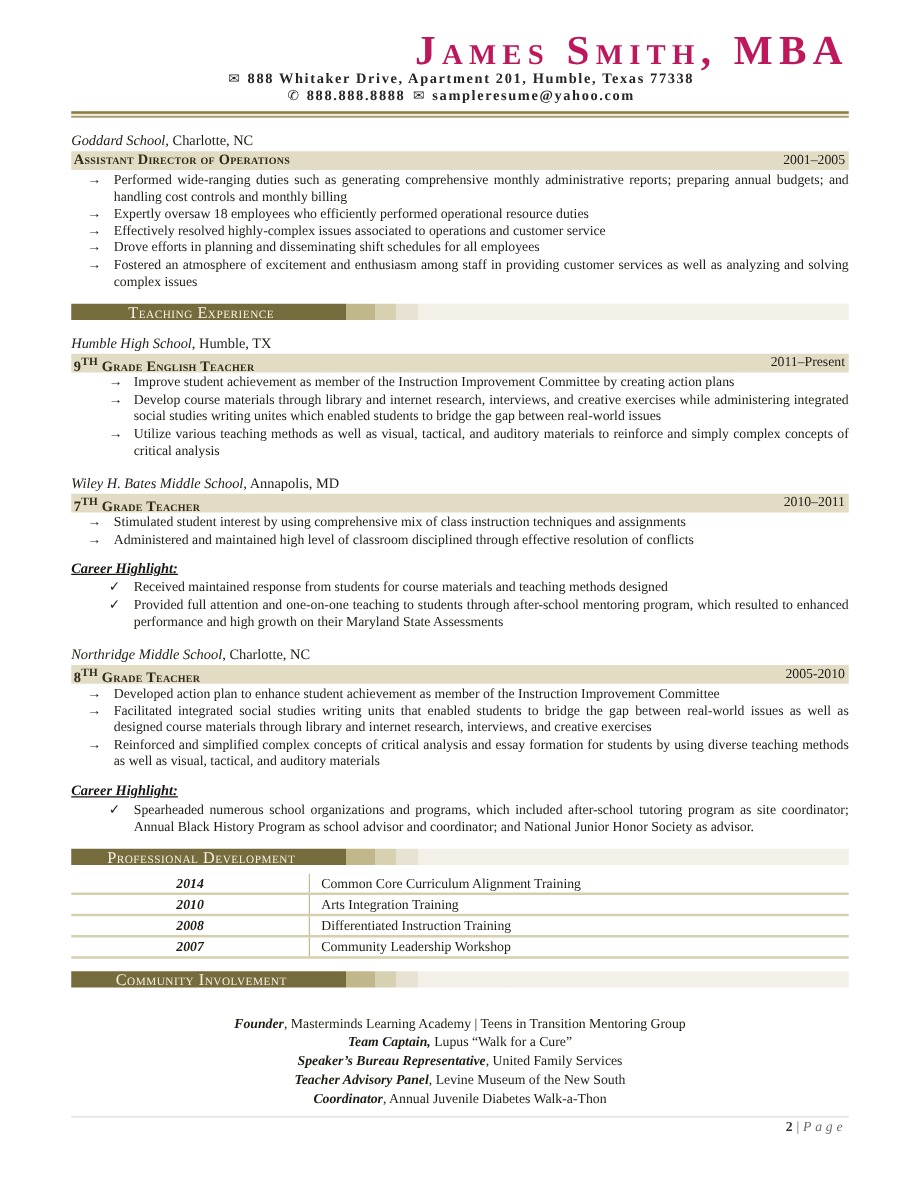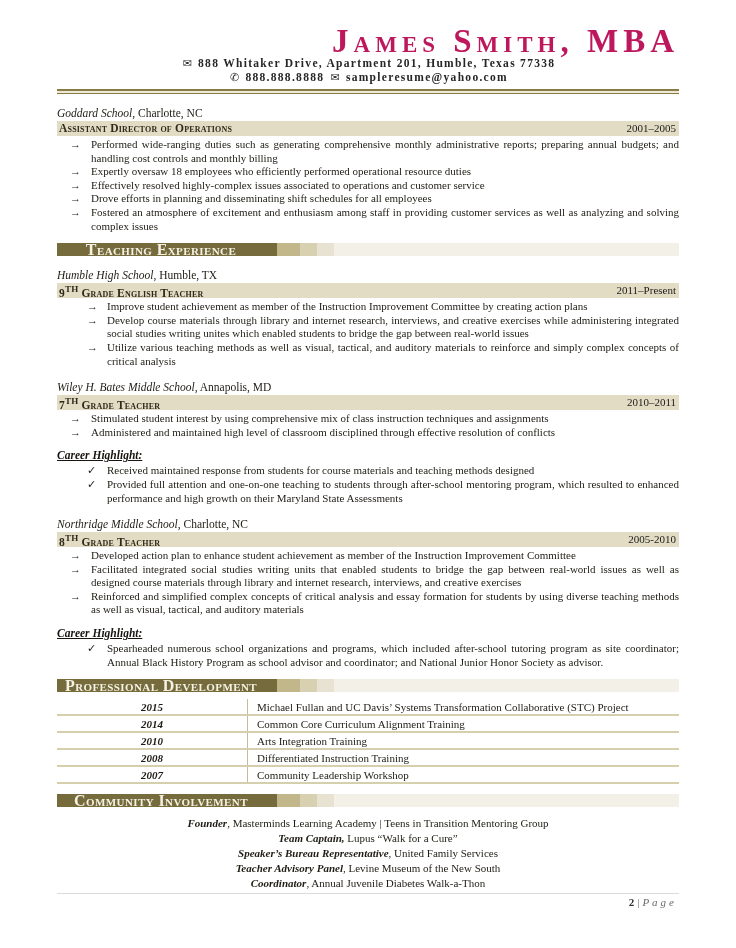--- a/index.html
+++ b/index.html
@@ -52,42 +52,42 @@
   .section-bar {
     height:13px; margin-top:10px;
     background:linear-gradient(to right,
       #756b3c 0, #756b3c 220px,
       #c2b78a 220px, #c2b78a 243px,
       #d8d1b1 243px, #d8d1b1 260px,
       #e7e2d1 260px, #e7e2d1 277px,
       #f2f0e7 277px, #f2f0e7 100%);
   }
   .section-label {
-    width:208px; text-align:center; color:#f5f2e4; font-weight:bold;
-    font-variant:small-caps; font-size:16px; line-height:13px;
+    width:208px; text-align:center; color:#f5f2e4; font-weight:normal;
+    font-variant:small-caps; font-size:13px; line-height:13px;
     letter-spacing:0.4px;
   }
 
   
   .ch-head {
     font-weight:bold; font-style:italic; text-decoration:underline;
     font-size:11.5px; line-height:14px; margin-top:9px; color:#181511;
   }
 
   
   .pd-table { margin-top:7px; }
   .pd-row { display:flex; border-bottom:2px solid #d6cfad; font-size:11px; }
   .pd-year {
     flex:0 0 190px; text-align:center; font-weight:bold; font-style:italic;
     line-height:14px; padding:0.5px 0;
   }
   .pd-course { flex:1; border-left:1.5px solid #c6bd96; padding-left:9px; line-height:14px; padding-top:0.5px; padding-bottom:0.5px; }
 
   
-  .community { margin-top:9px; text-align:center; font-size:11px; line-height:15px; }
+  .community { margin-top:22px; text-align:center; font-size:11px; line-height:15px; }
   .community .role { font-weight:bold; font-style:italic; }
 
   
   .footer { position:absolute; left:57px; right:57px; bottom:40px; }
   .footer-line { border-top:1.5px solid #dcdcdc; }
   .footer-text { text-align:right; font-size:11px; color:#6a6a6a; margin-top:2px; padding-right:2px; }
   .footer-text .num { font-weight:bold; color:#333333; font-style:normal; }
   .footer-text .sep { padding:0 3px; }
   .footer-text .pg { font-style:italic; letter-spacing:3px; }
 </style>
@@ -224,24 +224,20 @@
           <span class="glyph">✓</span>
           <span class="txt">Spearheaded numerous school organizations and programs, which included after-school tutoring program as site coordinator; Annual Black History Program as school advisor and coordinator; and National Junior Honor Society as advisor.</span>
         </div>
     </div>
 
     <div class="section-bar">
       <div class="section-label">Professional Development</div>
     </div>
     <div class="pd-table">
       <div class="pd-row">
-          <span class="pd-year">2015</span>
-          <span class="pd-course">Michael Fullan and UC Davis’ Systems Transformation Collaborative (STC) Project</span>
-        </div>
-      <div class="pd-row">
           <span class="pd-year">2014</span>
           <span class="pd-course">Common Core Curriculum Alignment Training</span>
         </div>
       <div class="pd-row">
           <span class="pd-year">2010</span>
           <span class="pd-course">Arts Integration Training</span>
         </div>
       <div class="pd-row">
           <span class="pd-year">2008</span>
           <span class="pd-course">Differentiated Instruction Training</span>

